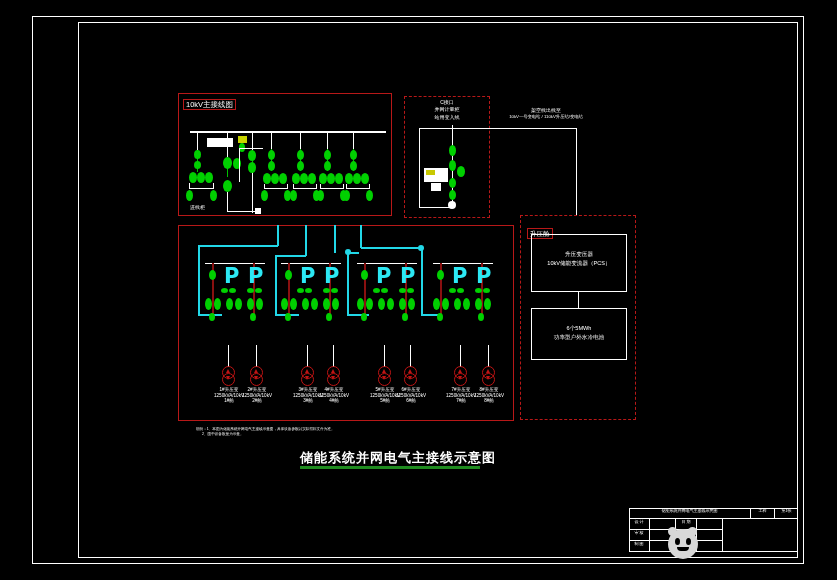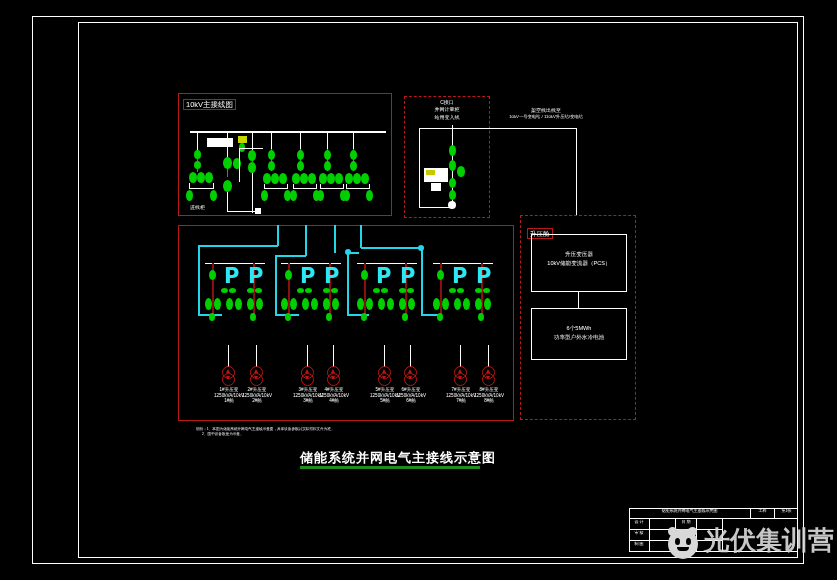--- a/index.html
+++ b/index.html
@@ -447,16 +447,15 @@
 
   <div class="abs" style="left:667px;top:525px;display:flex;align-items:center;gap:5px;">
     <div style="position:relative;width:32px;height:30px;">
       <div class="wm-ear" style="left:1px;top:2px;"></div>
       <div class="wm-ear" style="left:21px;top:2px;"></div>
       <div class="wm-logo" style="position:absolute;left:1px;top:4px;"></div>
       <div class="wm-eye" style="left:8px;top:13px;"></div>
       <div class="wm-eye" style="left:19px;top:13px;"></div>
       <div class="wm-mouth" style="left:10px;top:22px;"></div>
     </div>
-    <div class="wm">光伏集训营</div>
   </div>
 
 </div>
 
 </body></html>

